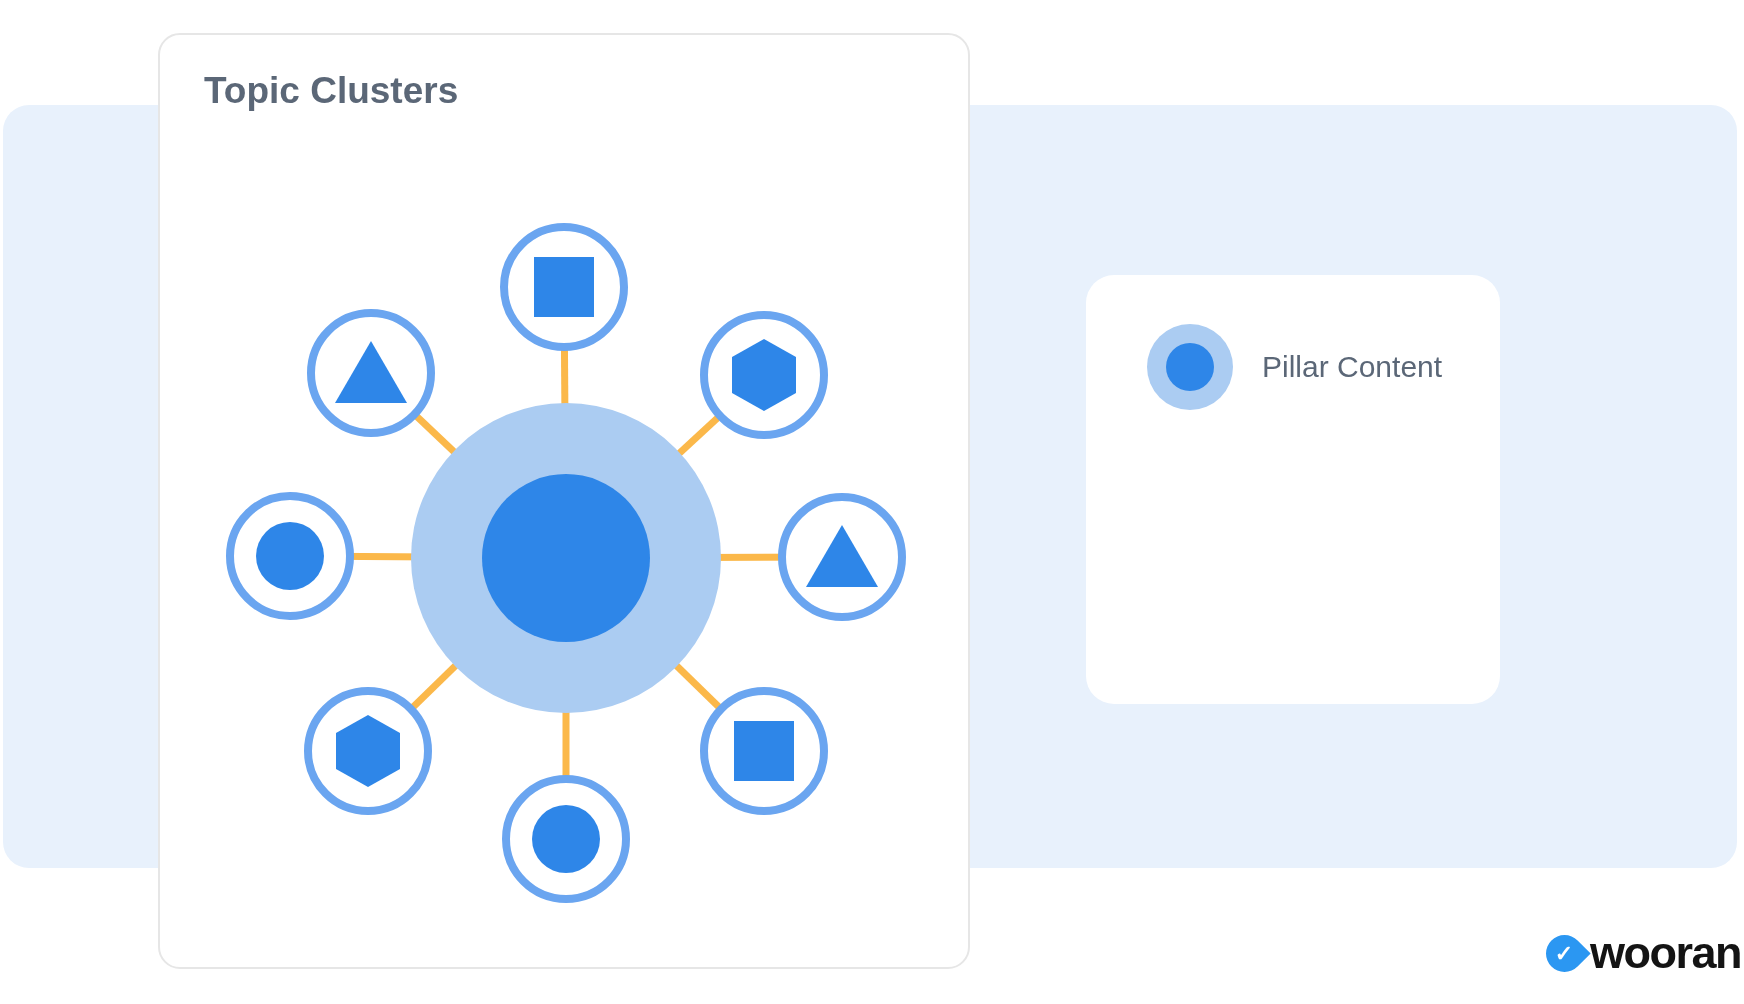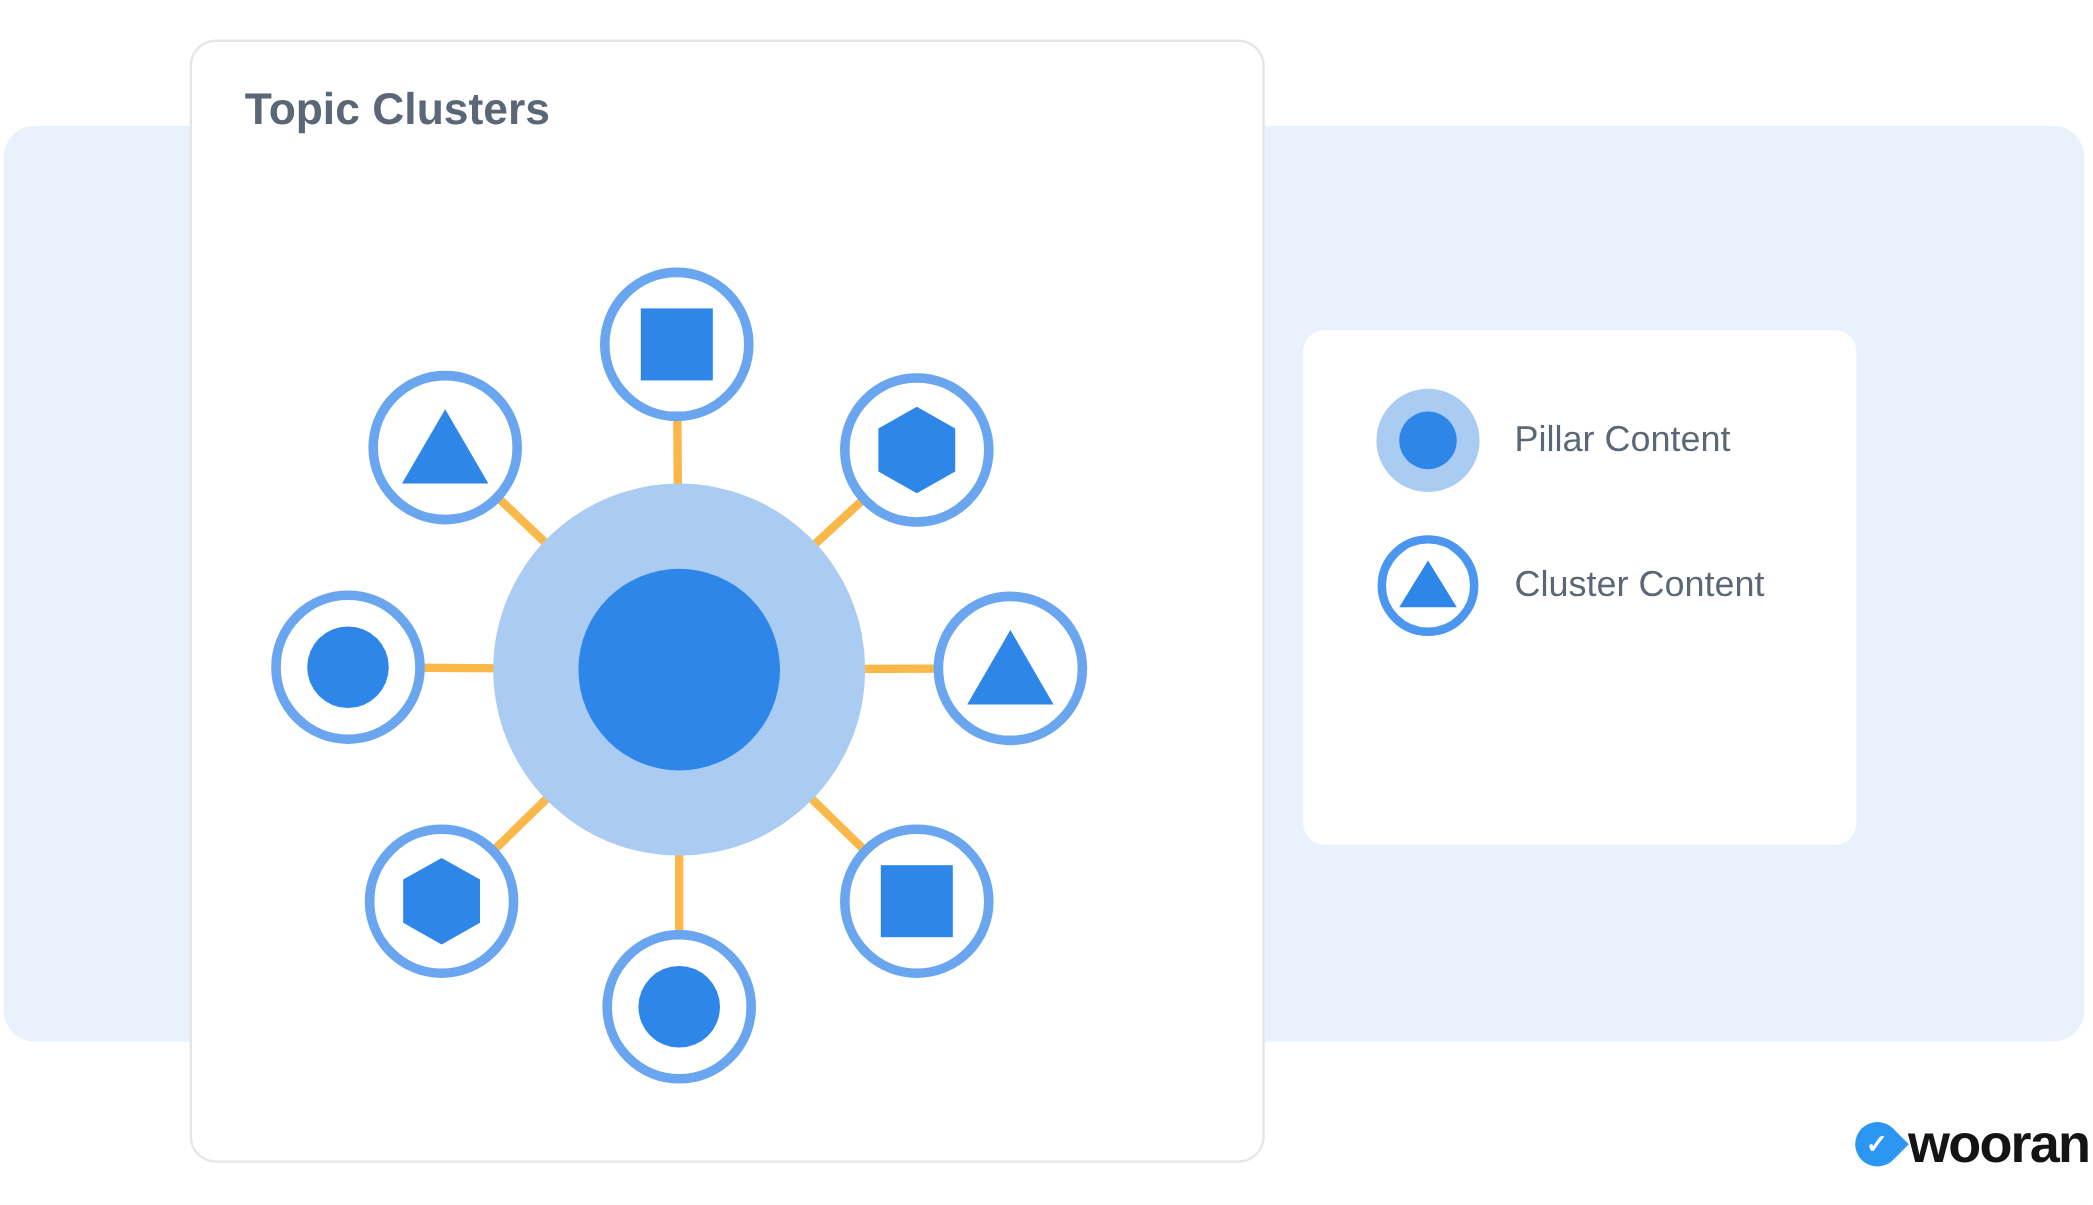--- a/index.html
+++ b/index.html
@@ -8,34 +8,34 @@
     background:#ffffff;
     font-family:"Liberation Sans", sans-serif;
   }
   
   .band{
     position:absolute;left:3px;top:105px;width:1734px;height:763px;
     background:var(--band-bg,#e8f1fc);border-radius:26px;
   }
   
   .main-card{
-    position:absolute;left:158px;top:33px;width:896px;height:936px;
+    position:absolute;left:158px;top:33px;width:812px;height:936px;
     box-sizing:border-box;background:#ffffff;
     border:2px solid #e6e6e6;border-radius:22px;
   }
   .page-title{
     position:absolute;left:44px;top:36px;
     font-size:37px;font-weight:700;line-height:1.1;
     color:var(--text-gray,#5b6777);
   }
   .diagram-svg{position:absolute;left:0;top:0;width:808px;height:932px;}
   
   .legend-card{
-    position:absolute;left:1086px;top:275px;width:461px;height:429px;
-    box-sizing:border-box;background:#ffffff;border-radius:18px;
+    position:absolute;left:1086px;top:275px;width:414px;height:429px;
+    box-sizing:border-box;background:#ffffff;border-radius:28px;
     padding:47px 0 0 59px;
   }
   .legend-row{display:flex;align-items:center;height:90px;margin-bottom:31px;}
   .legend-row:last-child{margin-bottom:0;}
   .legend-icon{width:90px;height:90px;flex:0 0 90px;display:flex;align-items:center;justify-content:center;}
   .pillar-outer{
     width:86px;height:86px;border-radius:50%;
     background:var(--light-blue,#abccf2);
     display:flex;align-items:center;justify-content:center;
   }
@@ -106,28 +106,20 @@
 
 <div class="legend-card">
   <div class="legend-row">
     <div class="legend-icon">
       <div class="pillar-outer">
         <div class="pillar-inner"></div>
       </div>
     </div>
     <div class="legend-label">Pillar Content</div>
   </div>
-  <div class="legend-row">
-    <div class="legend-icon">
-      <div class="cluster-ring">
-        <div class="cluster-triangle"></div>
-      </div>
-    </div>
-    <div class="legend-label">Cluster Content</div>
-  </div>
 </div>
 
 <div class="logo">
   <div class="logo-mark">
     <span class="logo-check">✓</span>
   </div>
   <span class="logo-text">woorank</span>
 </div>
 
 </body></html>

